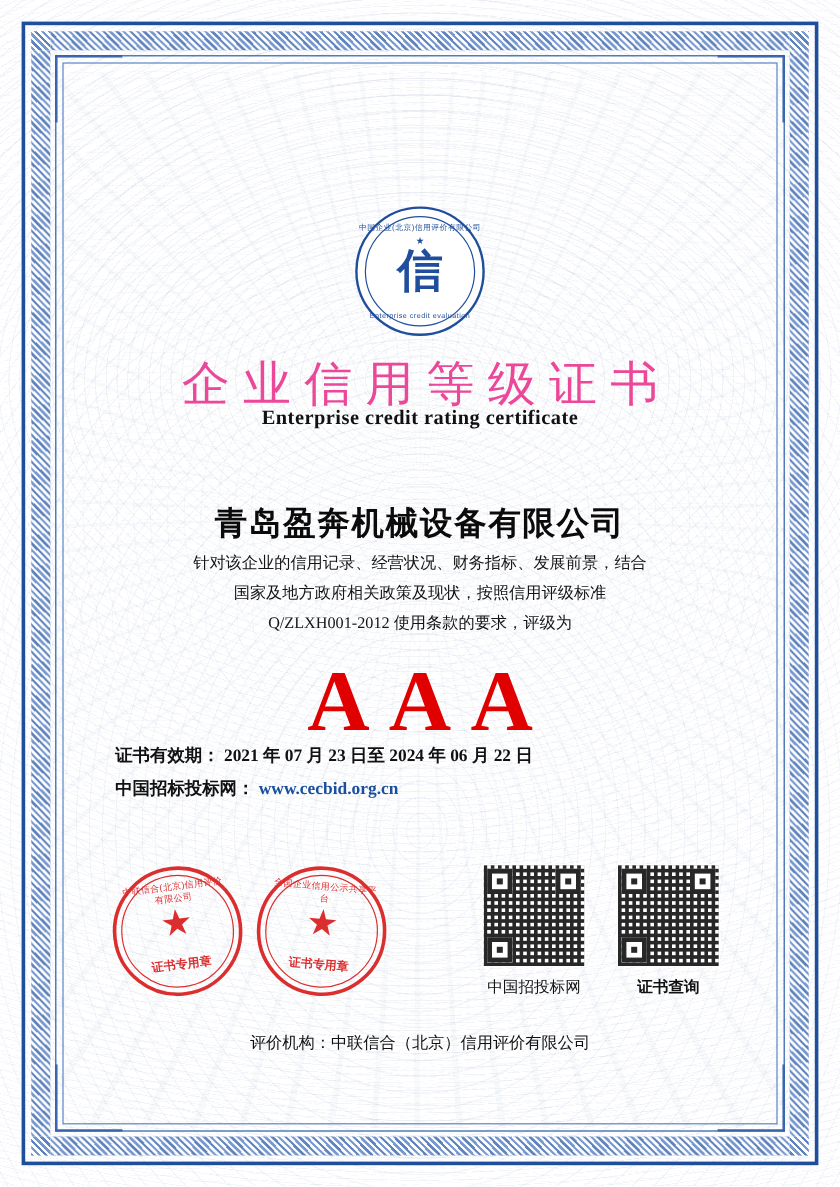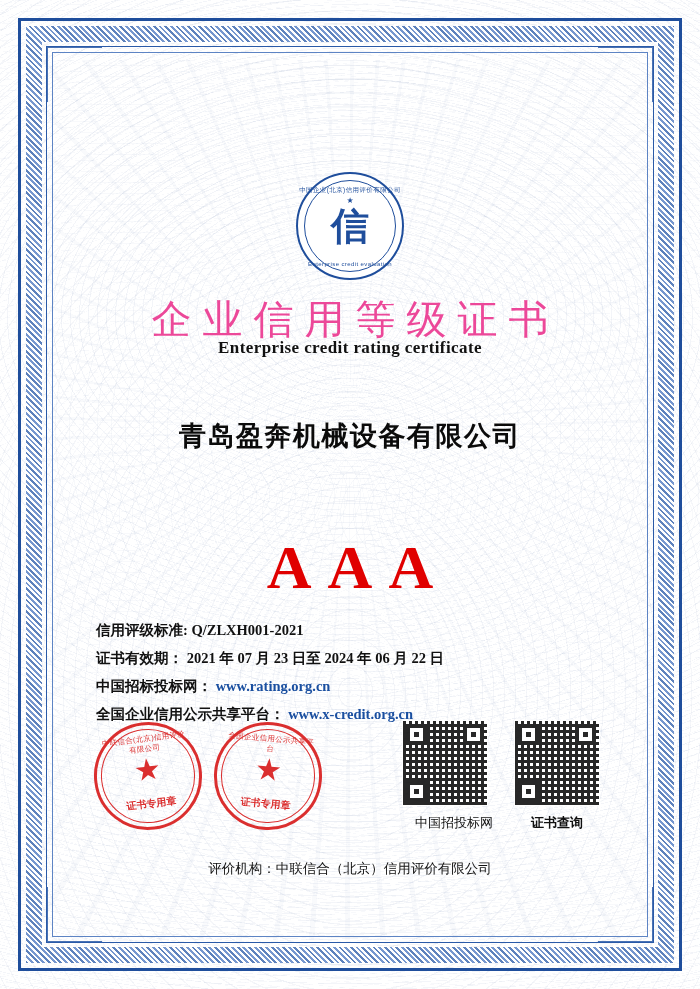--- a/index.html
+++ b/index.html
@@ -206,23 +206,23 @@
     text-align: center;
     font-size: 13.5px;
     line-height: 25px;
     color: #141414;
     font-family: "Liberation Serif", serif;
   }
 
   .rating {
     position: absolute;
     left: 0; right: 0;
-    top: 472px;
-    text-align: center;
-    font-size: 62px;
+    top: 483px;
+    text-align: center;
+    font-size: 72px;
     font-weight: bold;
     color: #e00000;
     letter-spacing: 16px;
     text-indent: 16px;
     font-family: "Liberation Serif", serif;
   }
 
   
   .details {
     position: absolute;
@@ -336,21 +336,21 @@
   .qr .f-bl { left: 3px;  bottom: 3px; }
   .qr-label {
     position: absolute;
     top: 94px;
     font-size: 13px;
     color: #111;
     font-family: "Liberation Serif", serif;
     text-align: center;
     width: 96px;
   }
-  .qr-label.l1 { left: -1px; text-align: right; }
+  .qr-label.l1 { left: -1px; }
   .qr-label.l2 { left: 111px; font-weight: bold; }
 
   .issuer {
     position: absolute;
     left: 0; right: 0;
     top: 800px;
     text-align: center;
     font-size: 13.5px;
     color: #111;
     font-family: Liberation Mono, monospace;
@@ -384,39 +384,36 @@
         <div class="emblem-arc-bottom">Enterprise credit evaluation</div>
       </div>
     </div>
 
     <div class="title-cn">企业信用等级证书</div>
     <div class="title-en">Enterprise credit rating certificate</div>
 
 
     <div class="company">青岛盈奔机械设备有限公司</div>
 
+    <div class="para">
+      <div>针对该企业的信用记录、经营状况、财务指标、发展前景，结合</div>
+      <div>国家及地方政府相关政策及现状，按照信用评级标准</div>
+      <div>Q/ZLXH001-2012 使用条款的要求，评级为</div>
+    </div>
 
     <div class="rating">AAA</div>
 
     <div class="details">
-      <div class="detail-line">
-        <span>信用评级标准:</span>
-        <span>Q/ZLXH001-2021</span>
-      </div>
       <div class="detail-line">
         <span>证书有效期：</span>
         <span>2021 年 07 月 23 日至 2024 年 06 月 22 日</span>
       </div>
       <div class="detail-line">
         <span>中国招标投标网：</span>
-        <span class="val-blue">www.rating.org.cn</span>
-      </div>
-      <div class="detail-line">
-        <span>全国企业信用公示共享平台：</span>
-        <span class="val-blue">www.x-credit.org.cn</span>
+        <span class="val-blue">www.cecbid.org.cn</span>
       </div>
     </div>
 
     <div class="seals">
       <div class="seal s1">
         <div class="seal-arc">中联信合(北京)信用评价有限公司</div>
         <div class="seal-star">★</div>
         <div class="seal-bottom">证书专用章</div>
       </div>
       <div class="seal s2">

